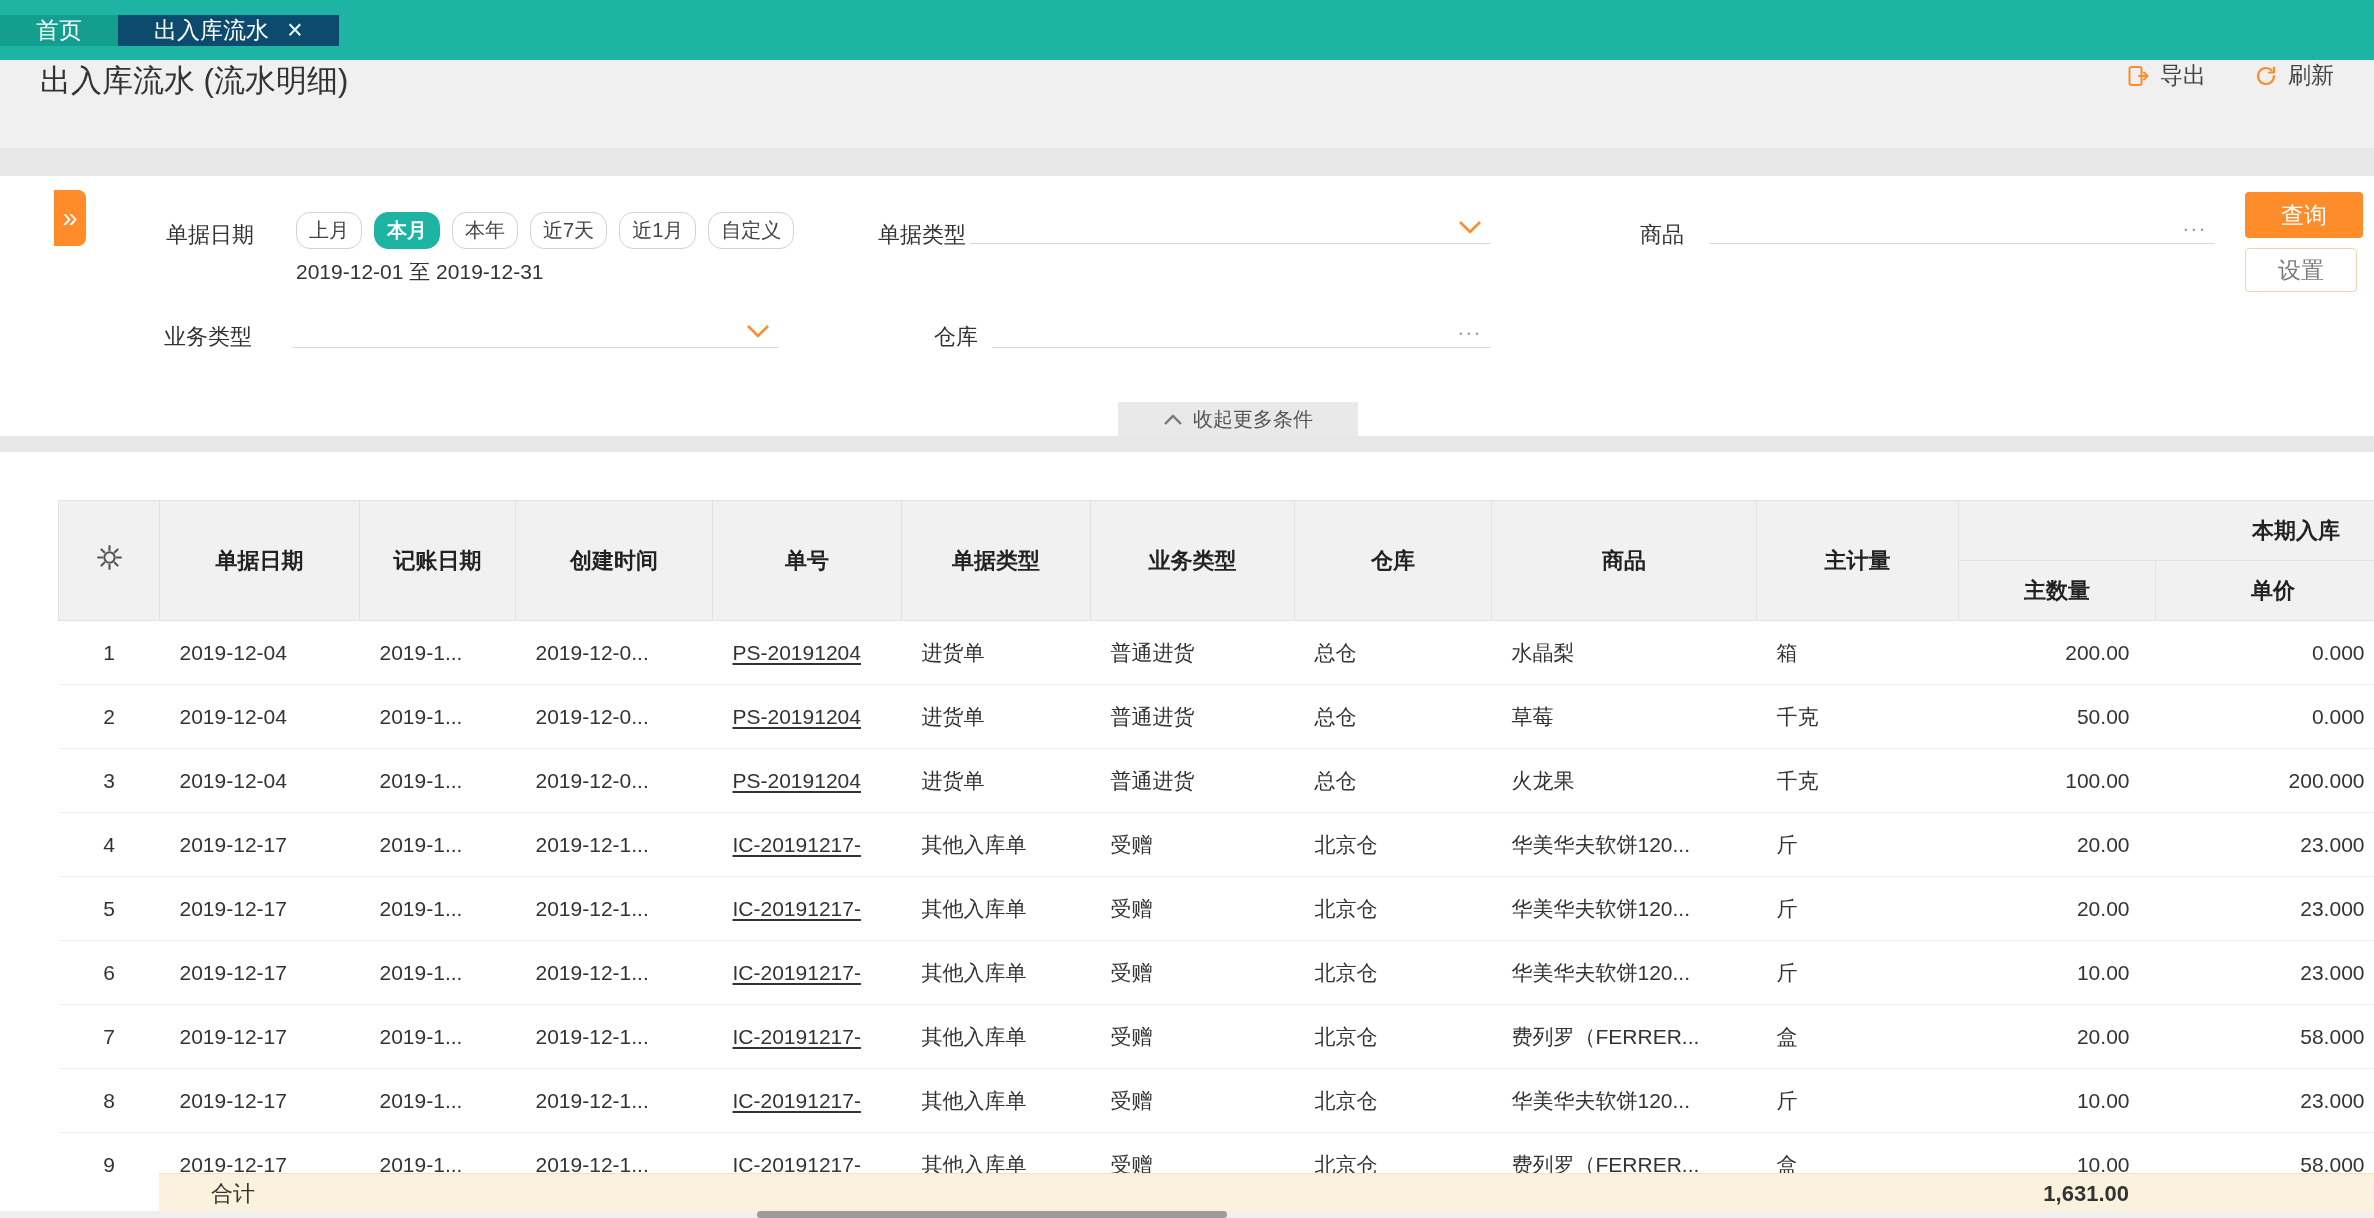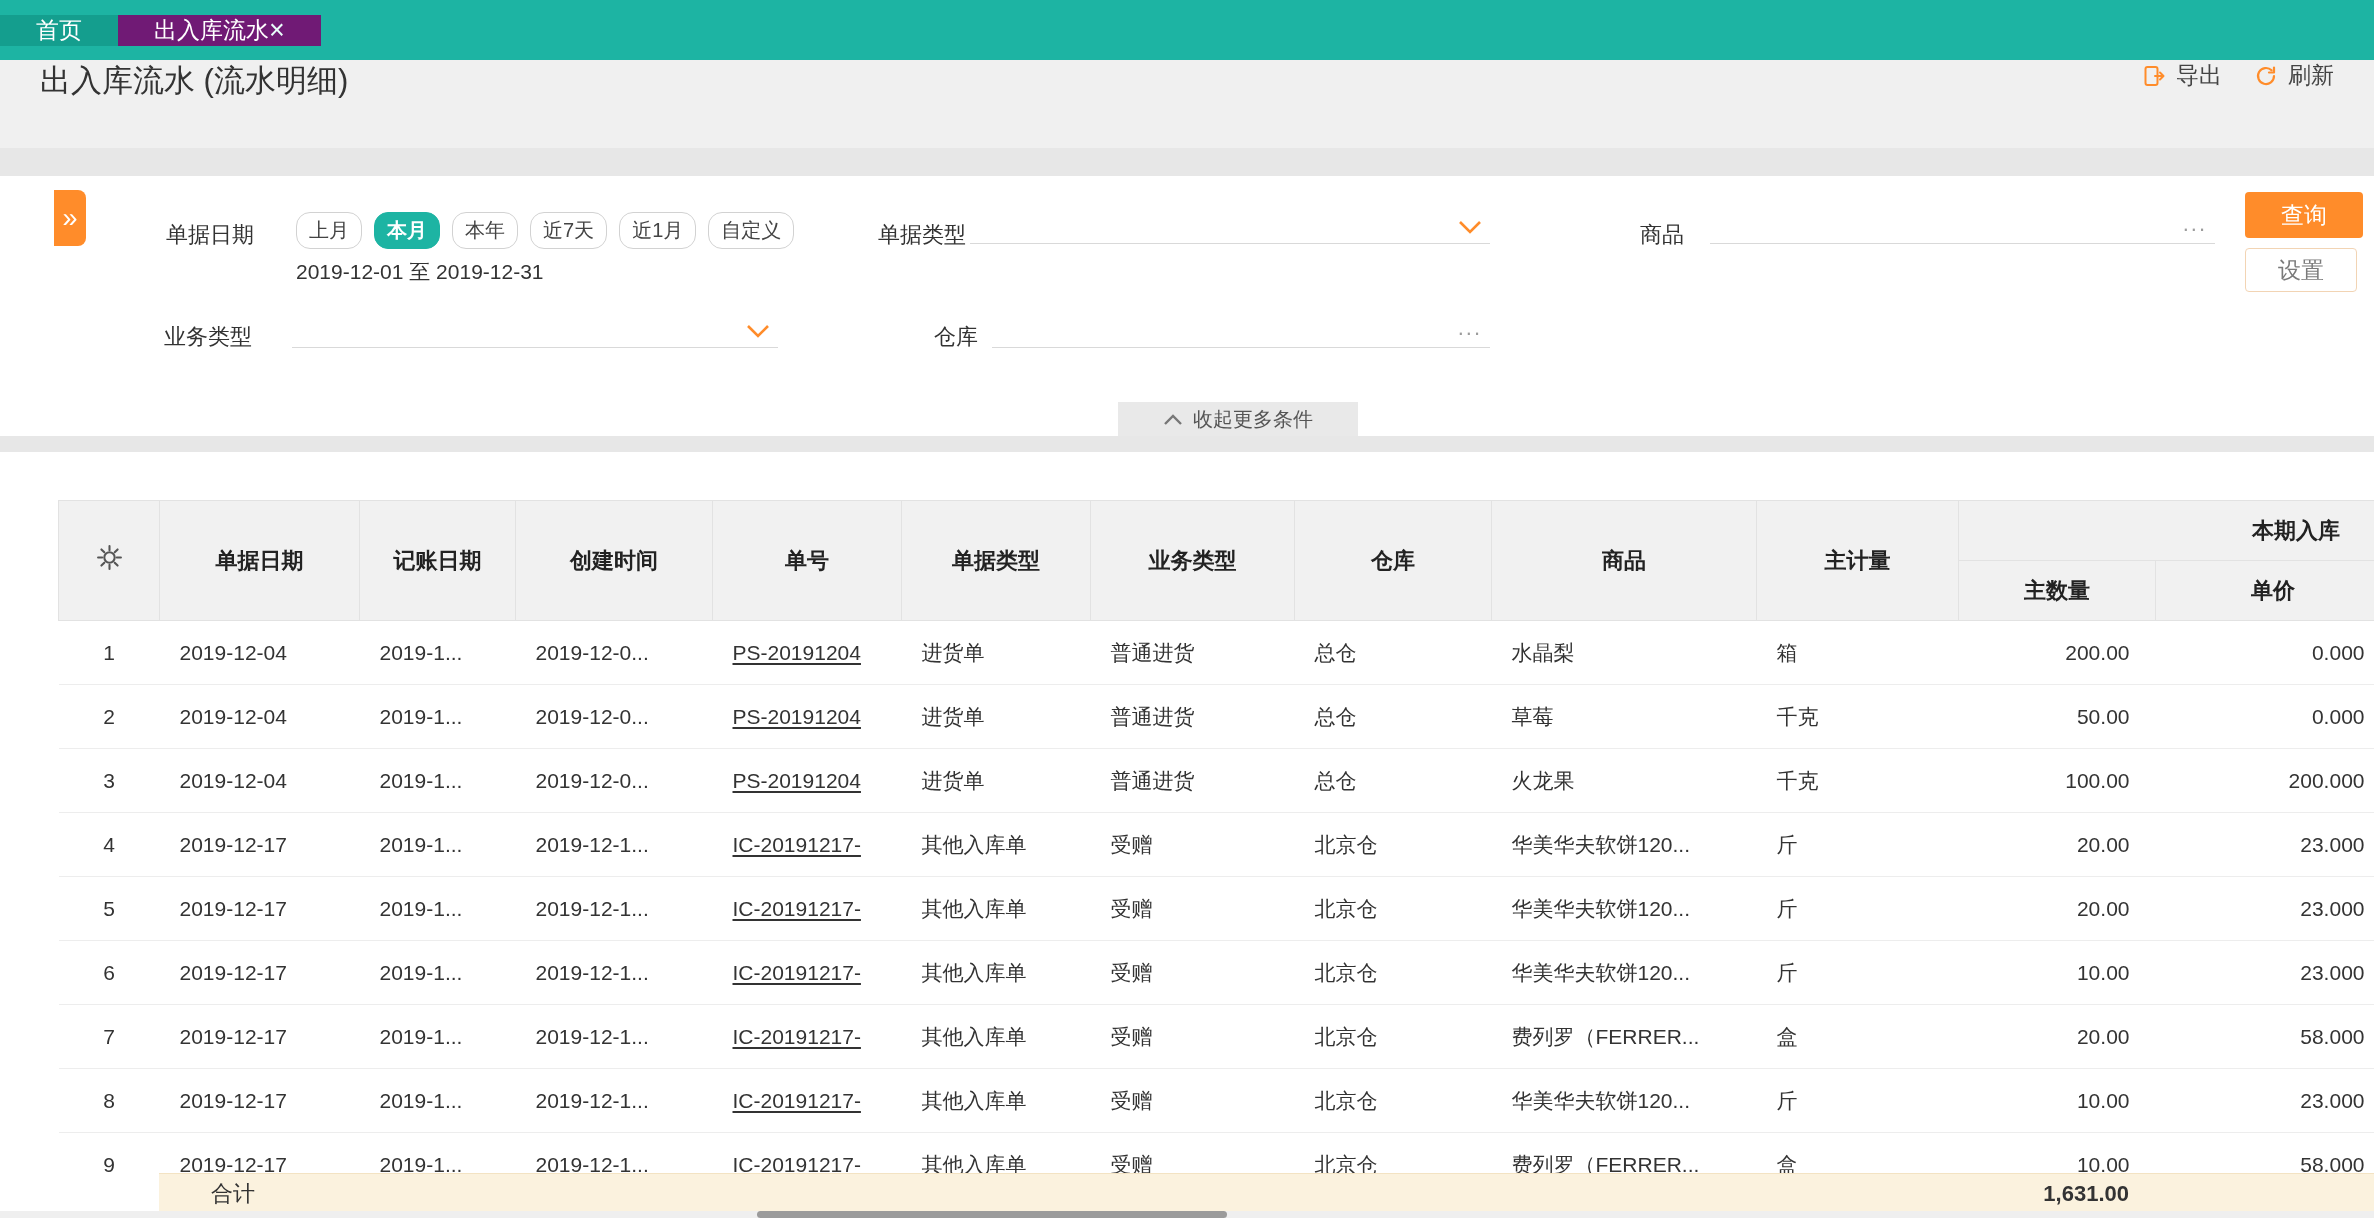--- a/index.html
+++ b/index.html
@@ -7,27 +7,27 @@
   html,body { width:2374px; height:1218px; overflow:hidden; }
   body {
     font-family:"Liberation Sans","DejaVu Sans",sans-serif;
     background:#e7e7e7; position:relative; color:#333;
   }
 
   
   .topbar { height:60px; background:#1db4a3; display:flex; align-items:center; }
   .tab { display:flex; align-items:center; padding:0 36px; color:#fff; font-size:23px; cursor:pointer; }
   .tab-home { background:#149e8e; }
-  .tab-active { background:#701a75; }
+  .tab-active { background:#0c4a6e; gap:18px; }
   .tab-close { font-size:27px; line-height:1; color:#e8fffb; }
 
   
   .titlebar { height:88px; background:#f0f0f0; display:flex; align-items:flex-start; justify-content:space-between; padding:0 40px; }
   .page-title { font-size:31px; font-weight:500; color:#333; }
-  .title-actions { display:flex; gap:32px; }
+  .title-actions { display:flex; gap:48px; }
   .action-btn { display:flex; align-items:center; gap:10px; background:none; border:none; font-size:23px; color:#444; cursor:pointer; font-family:inherit; }
 
   
   .filter-card { position:absolute; top:176px; left:0; width:2374px; height:260px; background:#fff; }
   .expand-toggle { position:absolute; left:54px; top:14px; width:32px; height:56px; background:#ff8c2a; color:#fff;
     border:none; border-radius:0 8px 8px 0; font-size:27px; display:flex; align-items:center; justify-content:center; cursor:pointer; }
   .flabel { position:absolute; font-size:22px; color:#333; white-space:nowrap; }
   .chips { position:absolute; left:296px; top:36px; display:flex; gap:12px; align-items:center; }
   .chip { font-size:20px; padding:4px 12px; border:1px solid #d2d2d2; border-radius:14px; background:#fff; color:#444; cursor:pointer; font-family:inherit; white-space:nowrap; }
   .chip.active { background:#1db4a3; border-color:#1db4a3; color:#fff; font-weight:bold; }

